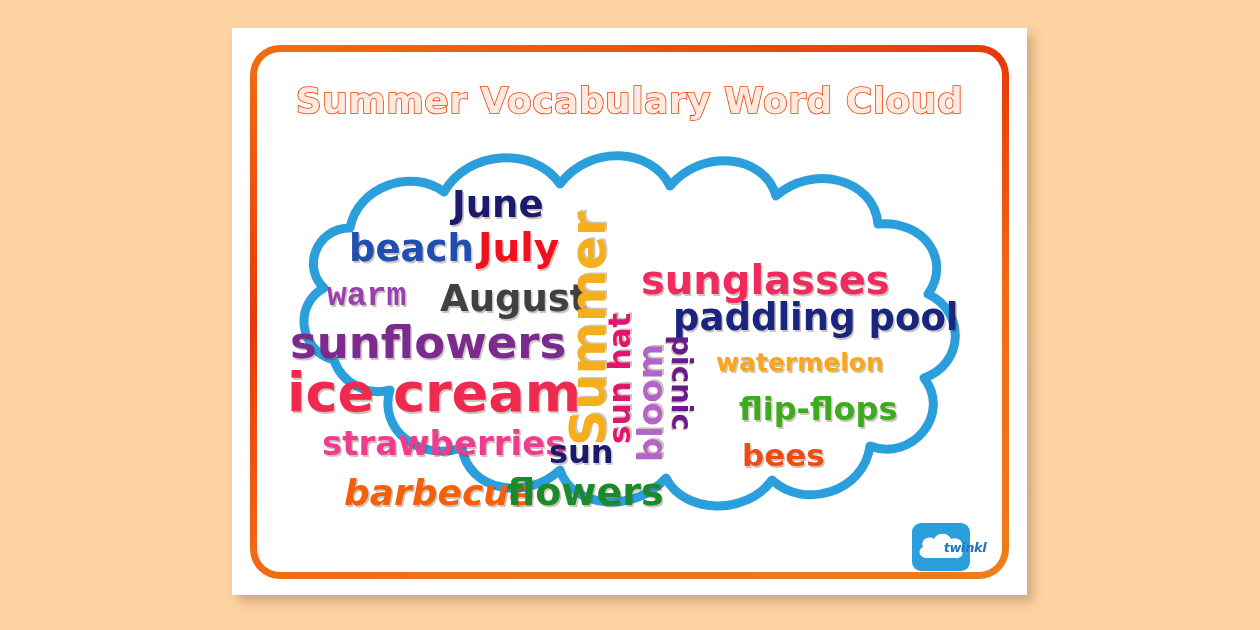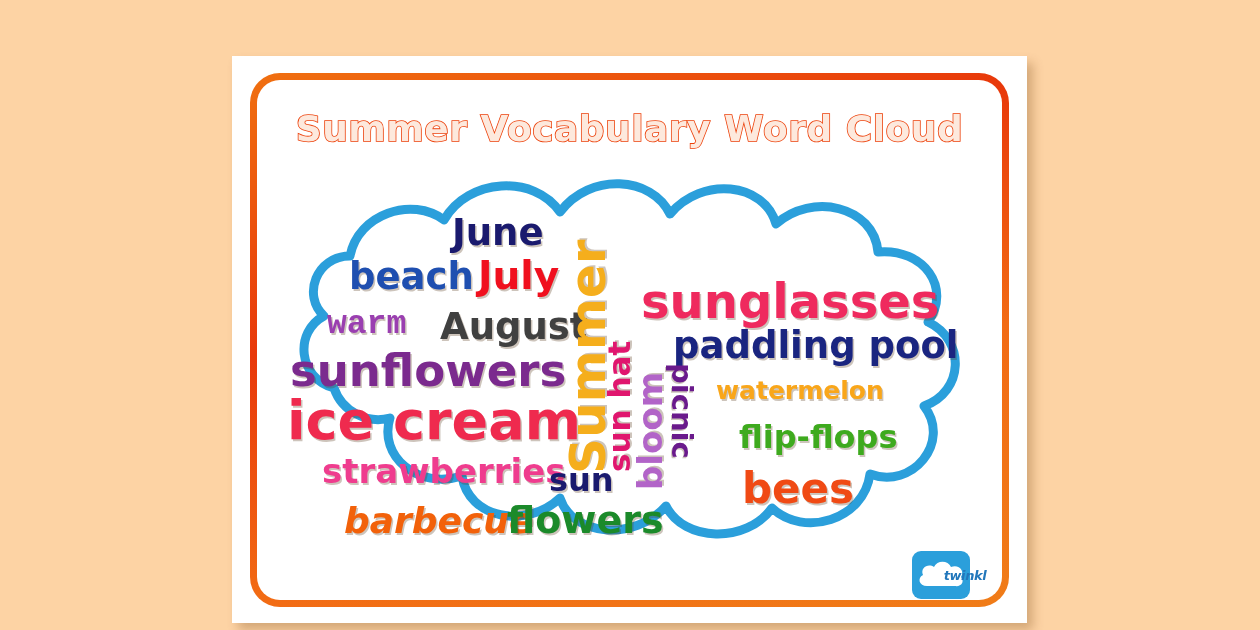--- a/index.html
+++ b/index.html
@@ -22,21 +22,20 @@
     height: 630px;
   }
   #page-sheet {
     position: absolute;
     left: 232px;
     top: 28px;
     width: 795px;
     height: 567px;
     background: #ffffff;
     box-shadow: 6px 7px 10px rgba(120, 70, 20, .30);
-    margin-top: 28px;
   }
   
   #page-frame {
     position: absolute;
     left: 18px;
     top: 17px;
     right: 18px;
     bottom: 16px;
     border-radius: 30px;
     border: 7px solid transparent;
@@ -167,27 +166,27 @@
           <div class="wc-word" style="left: 55px; top: 152px; font-size: 33px; color: rgb(154, 63, 176); font-family: Liberation Mono, monospace;">warm</div>
           <div class="wc-word" style="left: 168px; top: 152px; font-size: 37px; color: #404040;">August</div>
           <div class="wc-word" style="left: 18px; top: 192px; font-size: 45px; color: rgb(123, 42, 142);">sunflowers</div>
           <div class="wc-word" style="left: 15px; top: 238px; font-size: 54px; color: rgb(239, 42, 78);">ice cream</div>
           <div class="wc-word" style="left: 50px; top: 298px; font-size: 34px; color: rgb(239, 60, 142);">strawberries</div>
           <div class="wc-word" style="left: 72px; top: 347px; font-size: 36px; color: rgb(242, 97, 10); font-style: italic;">barbecue</div>
           <div class="wc-word" style="left: 235px; top: 345px; font-size: 38px; color: rgb(27, 138, 42);">flowers</div>
           <div class="wc-word" style="left: 277px; top: 308px; font-size: 32px; color: rgb(26, 26, 110);">sun</div>
           <div class="wc-word wc-rot-ccw" style="left: 291px; top: 318px; font-size: 50px; color: rgb(245, 174, 28);">Summer</div>
           <div class="wc-word wc-rot-ccw" style="left: 332px; top: 316px; font-size: 31px; color: rgb(224, 22, 110);">sun hat</div>
-          <div class="wc-word" style="left: 369px; top: 121px; font-size: 48px; color: rgb(239, 42, 94);">sunglasses</div>
+          <div class="wc-word" style="left: 369px; top: 132px; font-size: 40px; color: rgb(239, 42, 94);">sunglasses</div>
           <div class="wc-word" style="left: 401px; top: 171px; font-size: 37px; color: rgb(26, 37, 128);">paddling pool</div>
           <div class="wc-word wc-rot-ccw" style="left: 361px; top: 334px; font-size: 34px; color: rgb(178, 100, 200);">bloom</div>
           <div class="wc-word wc-rot-cw" style="left: 424px; top: 207px; font-size: 29px; color: rgb(106, 26, 140);">picnic</div>
           <div class="wc-word" style="left: 444px; top: 222px; font-size: 25px; color: rgb(249, 166, 26);">watermelon</div>
           <div class="wc-word" style="left: 467px; top: 265px; font-size: 32px; color: rgb(62, 170, 30);">flip-flops</div>
-          <div class="wc-word" style="left: 470px; top: 312px; font-size: 42px; color: rgb(240, 74, 20);">bees</div>
+          <div class="wc-word" style="left: 470px; top: 312px; font-size: 31px; color: rgb(240, 74, 20);">bees</div>
         </div>
     </div>
 
     <div id="twinkl-logo" style="background: rgb(43, 159, 219);">
       <svg id="twinkl-cloud" viewBox="0 0 48 29" aria-hidden="true">
         <path d="M 10 26 C 2 26, 0 18, 6 15 C 3 8, 11 3, 17 7 C 20 0, 31 0, 34 7 C 42 4, 48 11, 44 17 C 48 22, 44 27, 38 26 Z" fill="#ffffff"></path>
       </svg>
       <div id="twinkl-text" style="color: rgb(34, 119, 187); padding-left: 24px;">twinkl</div>
     </div>
 

